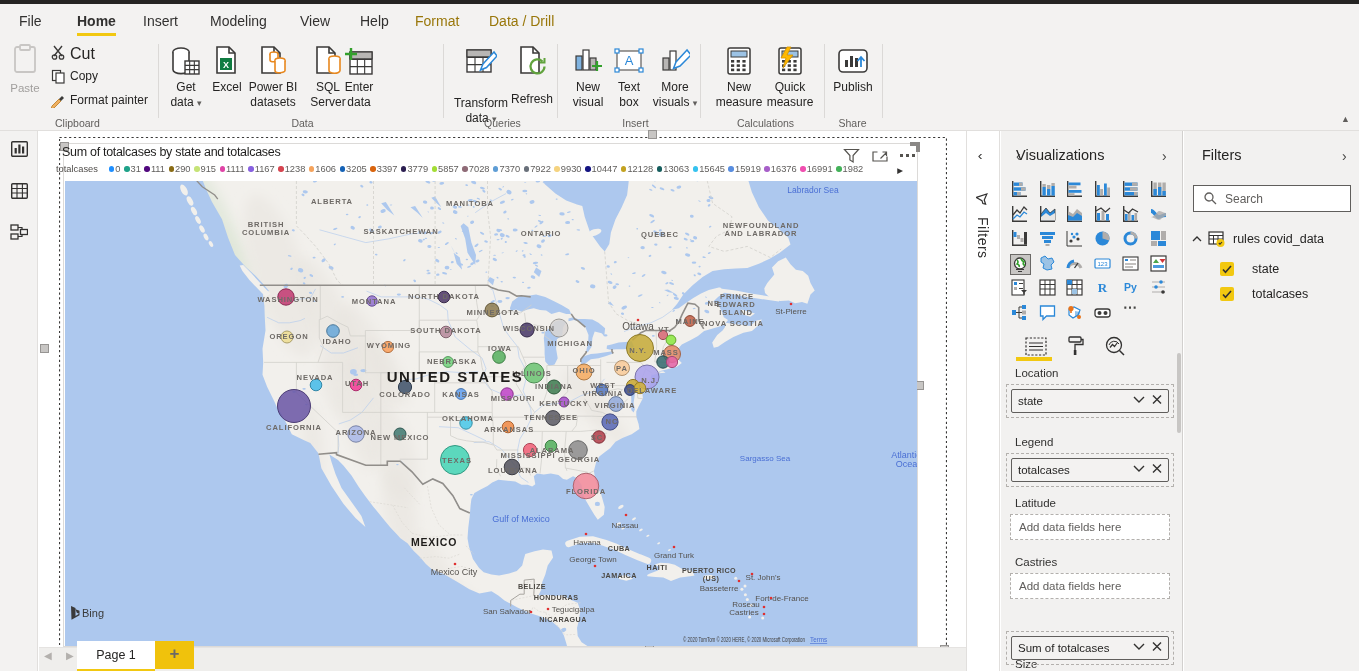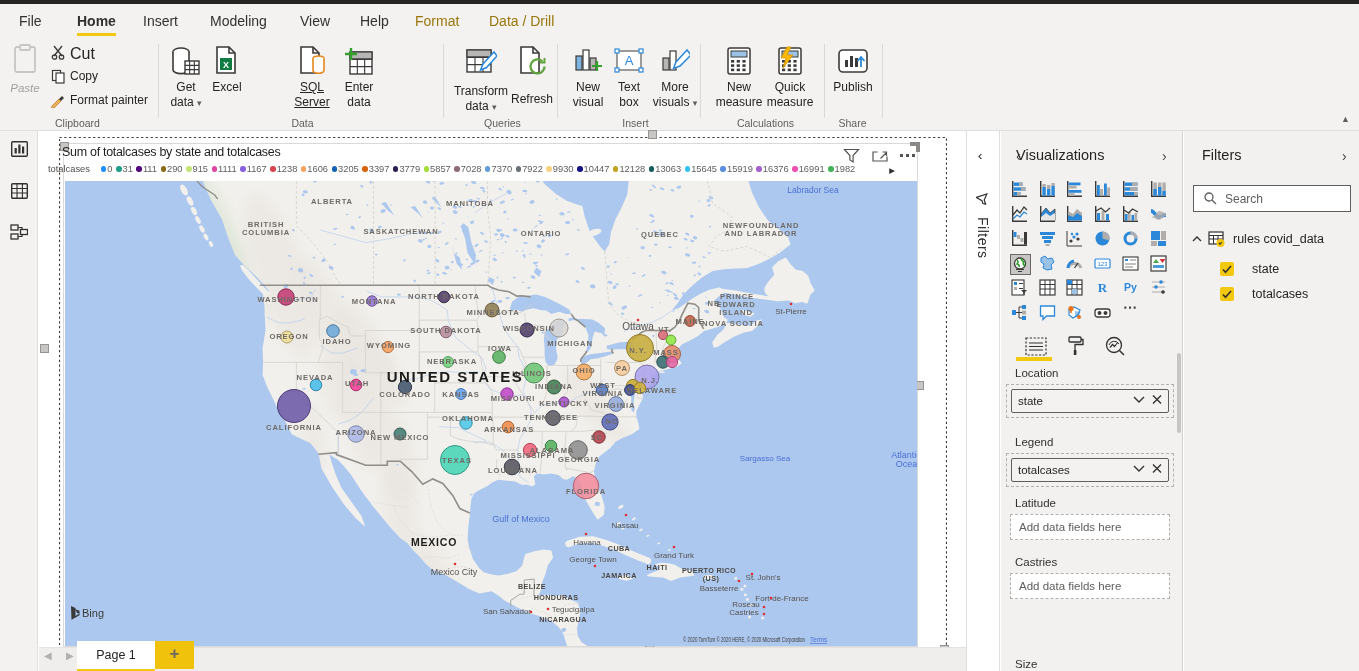--- a/index.html
+++ b/index.html
@@ -8,33 +8,33 @@
 .topbar { position:absolute; left:0; top:0; width:1359px; height:4px; background:#252423; }
 .menubar { position:absolute; left:0; top:4px; width:1359px; height:34px; background:#f3f2f1; }
 .menubar .mi { position:absolute; top:9px; font-size:14px; color:#323130; }
 .menubar .gold { color:#99770a; }
 .homeul { position:absolute; left:77px; top:29px; width:39px; height:3px; background:#f2c811; }
 .ribbon { position:absolute; left:0; top:38px; width:1359px; height:93px; background:#f3f2f1; border-bottom:1px solid #e1dfdd; }
 .rsep { position:absolute; top:6px; width:1px; height:74px; background:#dbd9d7; }
 .rgl { position:absolute; top:79px; font-size:10.5px; color:#605e5c; text-align:center; }
 .ritem { position:absolute; text-align:center; color:#252423; font-size:12px; }
 .ritem .lbl { line-height:15px; }
-.grayed { color:#a19f9d;font-style:italic; }
+.grayed { color:#a19f9d; }
 .chev { font-size:9px; color:#605e5c; }
 .sidebar { position:absolute; left:0; top:131px; width:38px; height:540px; background:#f3f2f1; border-right:1px solid #e1dfdd; }
 .canvas { position:absolute; left:39px; top:131px; width:927px; height:516px; background:#ffffff; }
 .pagebar { position:absolute; left:39px; top:647px; width:927px; height:24px; background:#efeeec; border-top:1px solid #e5e3e1; }
 .filtersbar { position:absolute; left:966px; top:131px; width:34px; height:540px; background:#ffffff; border-left:1px solid #e1dfdd; border-right:1px solid #e1dfdd; }
 .vizpane { position:absolute; left:1001px; top:131px; width:182px; height:540px; background:#f2f1f0; border-right:1px solid #d2d0ce; }
 .fieldspane { position:absolute; left:1184px; top:131px; width:175px; height:540px; background:#f2f1f0; }
 .ptitle { font-size:14.5px; color:#252423; font-weight:400; }
 .selrect { position:absolute; left:59px; top:137px; width:888px; height:515px; }
 .handle { position:absolute; width:9px; height:9px; background:#c8c6c4; border:1px solid #979593; }
 .vtitle { position:absolute; left:62px; top:145px; font-size:12.5px; color:#1f1e1d; white-space:nowrap; letter-spacing:-0.3px; }
-.vlegend { position:absolute; left:48px; top:164px; width:850px; height:13px; font-size:9.3px; color:#605e5c; white-space:nowrap; overflow:hidden; }
+.vlegend { position:absolute; left:56px; top:164px; width:850px; height:13px; font-size:9.3px; color:#605e5c; white-space:nowrap; overflow:hidden; }
 .vlegend .li { display:inline-block; margin-right:3.5px; }
 .vlegend .dot { display:inline-block; width:5.5px; height:5.5px; border-radius:50%; vertical-align:0.2px; margin-right:1px; }
 .vicons { position:absolute; left:843px; top:148px; font-size:13px; color:#464644; }
 svg text { user-select:none; }
 .fw { font-size:11.5px; color:#323130; }
 .well { border:1px dashed #b3b0ad; background:transparent; padding:4px; border-radius:1px; }
 .chip { height:24px; background:#f3f2f1; border:1px solid #605e5c; border-radius:2px; font-size:11.5px; color:#252423; display:flex; align-items:center; padding:0 6px; }
 .chip .x { margin-left:auto; }
 .emptywell { height:26px; background:#ffffff; border:1px dashed #b3b0ad; font-size:11.5px; color:#605e5c; display:flex; align-items:center; padding:0 8px; }
 </style>
@@ -92,21 +92,35 @@
         <div style="height:34px;display:flex;align-items:flex-end;justify-content:center;">
           <svg width="26" height="30" viewBox="0 0 26 30" style="">
             <path d="M3 1 h12 l6 6 v20 h-18 Z" fill="#fff" stroke="#3b3a39" stroke-width="1.6"></path>
             <path d="M15 1 v6 h6" fill="none" stroke="#3b3a39" stroke-width="1.6"></path>
             <rect x="6" y="12" width="12" height="12" fill="#107c41"></rect>
             <text x="12" y="21.5" font-size="9" fill="#fff" text-anchor="middle" font-weight="bold" font-family="Liberation Sans">X</text>
           </svg>
         </div>
         <div class="lbl" style="margin-top:4px;">Excel</div>
       </div>
-<div class="ritem" style="left:292px;top:4px;width:40px;text-decoration:underline;">
+<div class="ritem" style="left:245px;top:4px;width:56px;">
+        <div style="height:34px;display:flex;align-items:flex-end;justify-content:center;">
+          <svg width="28" height="30" viewBox="0 0 28 30" style="">
+            <path d="M3 1 h12 l6 6 v20 h-18 Z" fill="#fff" stroke="#3b3a39" stroke-width="1.6"></path>
+            <path d="M15 1 v6 h6" fill="none" stroke="#3b3a39" stroke-width="1.6"></path>
+            <ellipse cx="15.0" cy="7.904761904761905" rx="4.0" ry="1.9047619047619047" fill="#fff" stroke="#e8881e" stroke-width="1.6"></ellipse>
+            <path d="M11 7.904761904761905 v6 a4.0 1.9047619047619047 0 0 0 8 0 v-6" fill="#fff" stroke="#e8881e" stroke-width="1.6"></path>
+            <ellipse cx="21.0" cy="14.380952380952381" rx="5.0" ry="2.380952380952381" fill="#fff" stroke="#e8881e" stroke-width="1.6"></ellipse>
+            <path d="M16 14.380952380952381 v10 a5.0 2.380952380952381 0 0 0 10 0 v-10" fill="#fff" stroke="#e8881e" stroke-width="1.6"></path>
+          </svg>
+        </div>
+        <div class="lbl" style="margin-top:4px;">Power BI</div>
+        <div class="lbl">datasets</div>
+      </div>
+<div class="ritem" style="left:308px;top:4px;width:40px;">
         <div style="height:34px;display:flex;align-items:flex-end;justify-content:center;">
           <svg width="28" height="30" viewBox="0 0 28 30" style="">
             <path d="M3 1 h12 l6 6 v20 h-18 Z" fill="#fff" stroke="#3b3a39" stroke-width="1.6"></path>
             <path d="M15 1 v6 h6" fill="none" stroke="#3b3a39" stroke-width="1.6"></path>
             <ellipse cx="20.5" cy="12.619047619047619" rx="5.5" ry="2.619047619047619" fill="#fff" stroke="#e8881e" stroke-width="1.6"></ellipse>
             <path d="M15 12.619047619047619 v12 a5.5 2.619047619047619 0 0 0 11 0 v-12" fill="#fff" stroke="#e8881e" stroke-width="1.6"></path>
           </svg>
         </div>
         <div class="lbl" style="margin-top:4px;">SQL</div>
         <div class="lbl">Server</div>
@@ -127,21 +141,21 @@
 <div class="rsep" style="left:443px;"></div>
 <div class="ritem" style="left:448px;top:4px;width:66px;">
         <div style="height:34px;display:flex;align-items:flex-end;justify-content:center;">
           <svg width="32" height="30" viewBox="0 0 32 30" style="">
             <rect x="2" y="4" width="24" height="22" fill="#fff" stroke="#3b3a39" stroke-width="1.4"></rect>
             <path d="M2 11.333333333333332 h24 M2 18.666666666666664 h24 M10.0 4 v22 M18.0 4 v22" stroke="#3b3a39" stroke-width="1.1" fill="none"></path>
             <rect x="2" y="4" width="24" height="6.875" fill="#b8b6b4" stroke="#3b3a39" stroke-width="1.2"></rect>
             <path d="M29 6 L18 18 l-2.5 6 6-2.5 L32 10 Z" fill="#fff" stroke="#2b88d8" stroke-width="1.5"></path>
           </svg>
         </div>
-        <div class="lbl" style="margin-top:8px;">Transform</div>
+        <div class="lbl" style="margin-top:20px;">Transform</div>
         <div class="lbl">data <span class="chev">▾</span></div>
       </div>
 <div class="ritem" style="left:510px;top:4px;width:44px;">
         <div style="height:34px;display:flex;align-items:flex-end;justify-content:center;">
           <svg width="28" height="30" viewBox="0 0 28 30" style="">
             <path d="M3 1 h12 l6 6 v20 h-18 Z" fill="#fff" stroke="#3b3a39" stroke-width="1.6"></path>
             <path d="M15 1 v6 h6" fill="none" stroke="#3b3a39" stroke-width="1.6"></path>
             <path d="M24.5 15.5 a7 7 0 1 0 2 5" fill="none" stroke="#61a33d" stroke-width="2.2"></path>
             <path d="M26.5 12 v4.5 h-4.5" fill="none" stroke="#61a33d" stroke-width="2"></path>
           </svg>
@@ -1121,20 +1135,26 @@
         <div class="chip">totalcases<span class="x"><svg width="30" height="10" viewBox="0 0 30 10">
               <path d="M2 2 l5 5 5-5" fill="none" stroke="#323130" stroke-width="1.4"></path>
               <path d="M21 0.5 l8 8 M29 0.5 l-8 8" stroke="#323130" stroke-width="1.4"></path>
             </svg></span></div>
       </div>
 <div class="fw" style="position:absolute;left:14px;top:366px;">Latitude</div>
       <div class="emptywell" style="position:absolute;left:9px;top:383px;width:160px;">Add data fields here</div>
 <div class="fw" style="position:absolute;left:14px;top:425px;">Castries</div>
       <div class="emptywell" style="position:absolute;left:9px;top:442px;width:160px;">Add data fields here</div>
 <div class="fw" style="position:absolute;left:14px;top:483px;margin-top:44px;">Size</div>
+      <div class="well" style="position:absolute;left:5px;top:500px;width:168px;">
+        <div class="chip">Sum of totalcases<span class="x"><svg width="30" height="10" viewBox="0 0 30 10">
+              <path d="M2 2 l5 5 5-5" fill="none" stroke="#323130" stroke-width="1.4"></path>
+              <path d="M21 0.5 l8 8 M29 0.5 l-8 8" stroke="#323130" stroke-width="1.4"></path>
+            </svg></span></div>
+      </div>
 <div style="position:absolute;left:176px;top:222px;width:4px;height:80px;background:#c8c6c4;border-radius:2px;"></div>
     </div>
   <div class="fieldspane" id="fieldspane">
       <div class="ptitle" style="position:absolute;left:18px;top:16px;">Filters</div>
 <div style="position:absolute;left:158px;top:17px;font-size:14px;color:#464644;">›</div>
 <div style="position:absolute;left:9px;top:54px;width:158px;height:27px;background:#fff;border:1px solid #605e5c;">
 <svg width="13" height="13" viewBox="0 0 13 13" style="position:absolute;left:10px;top:6px;">
           <circle cx="5" cy="5" r="4" fill="none" stroke="#605e5c" stroke-width="1.3"></circle>
           <path d="M8 8 l4 4" stroke="#605e5c" stroke-width="1.3"></path>
         </svg>

